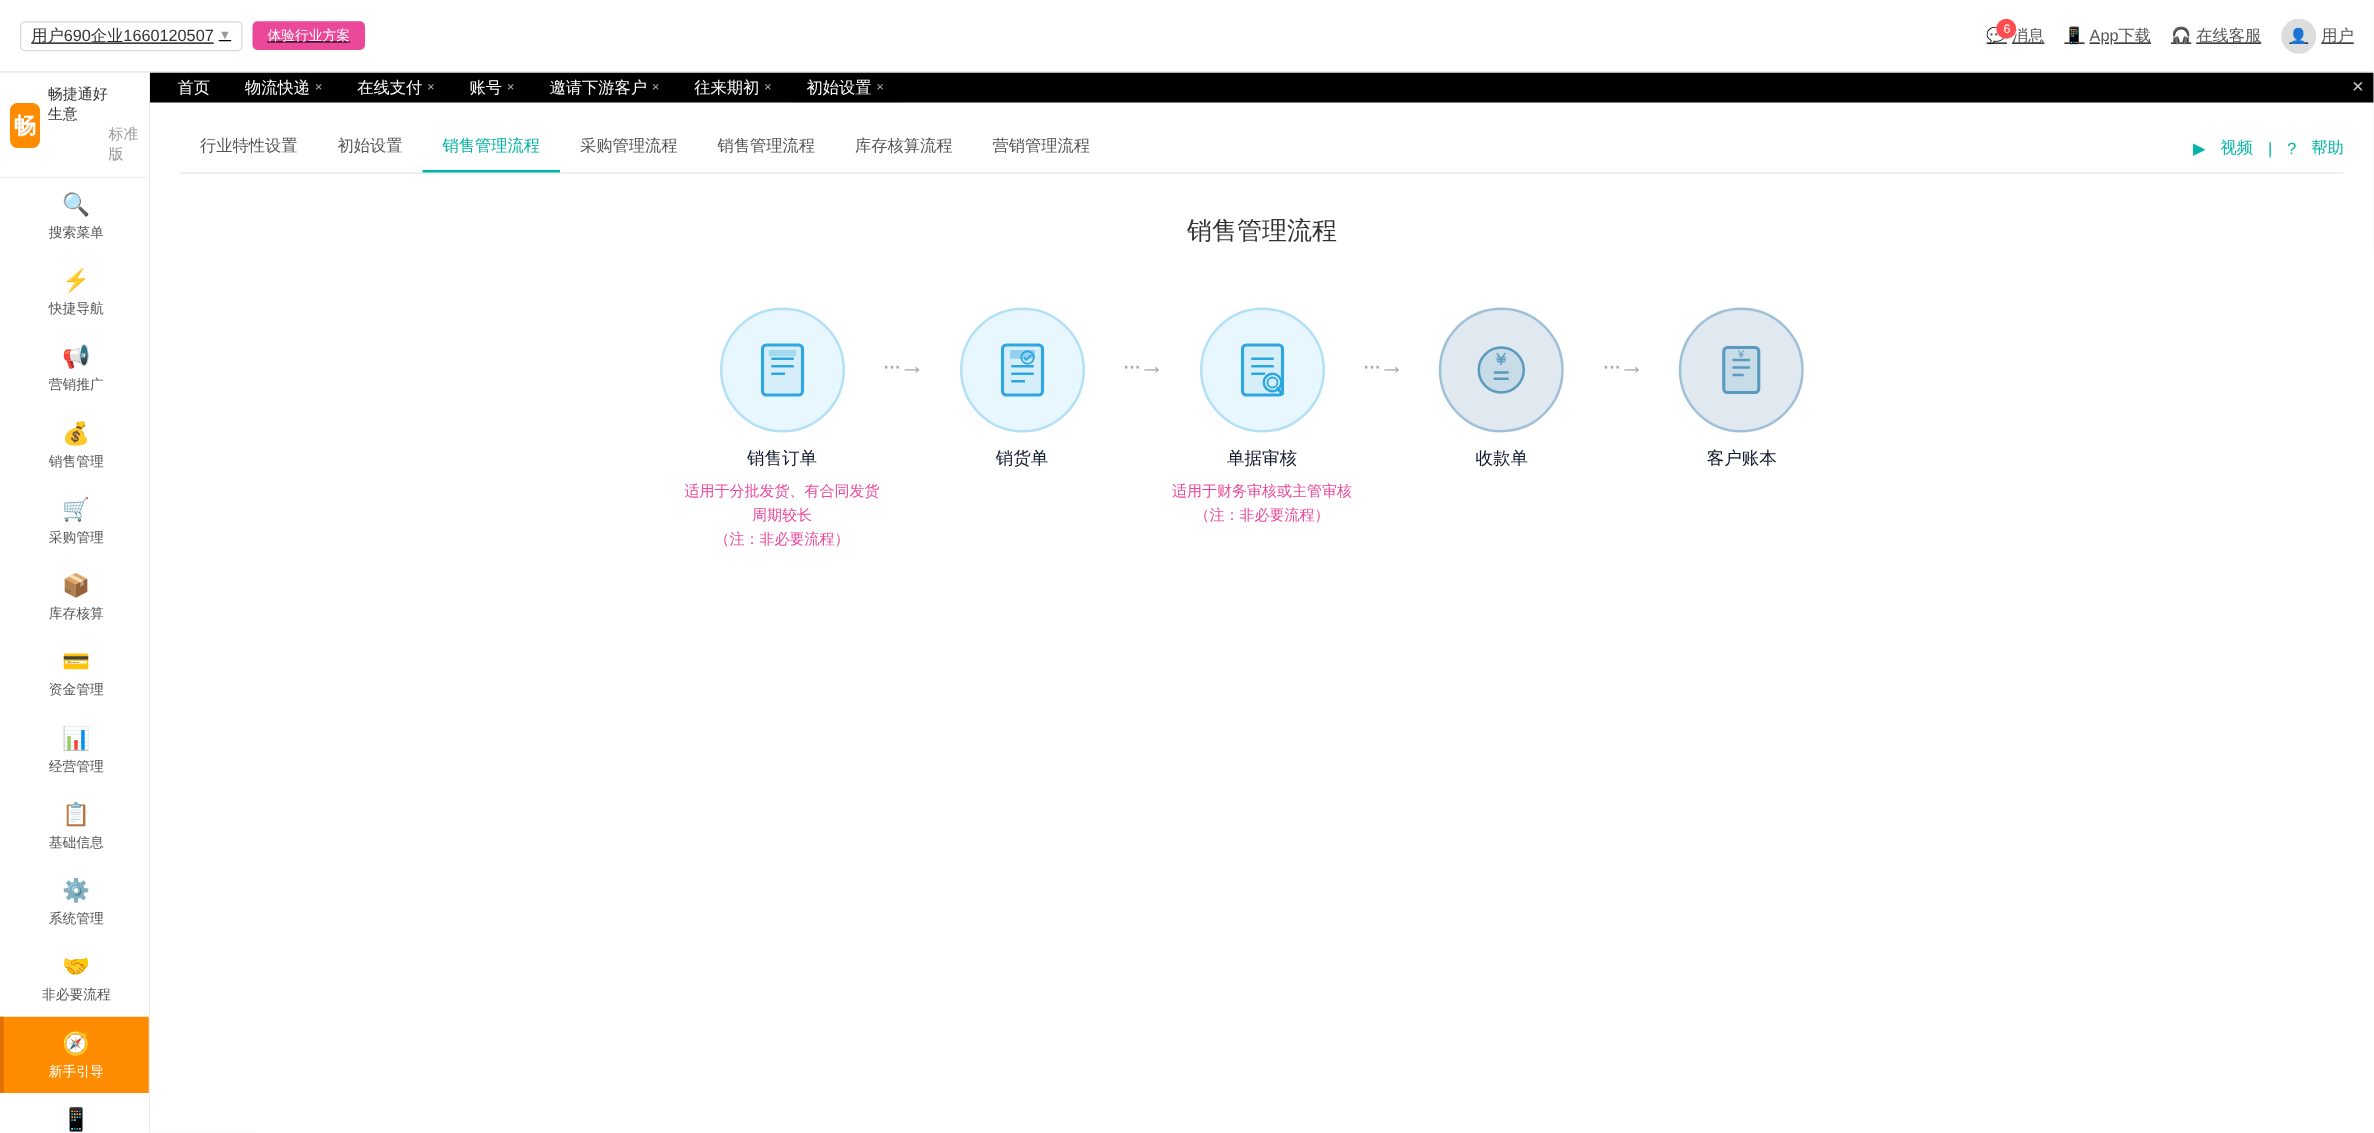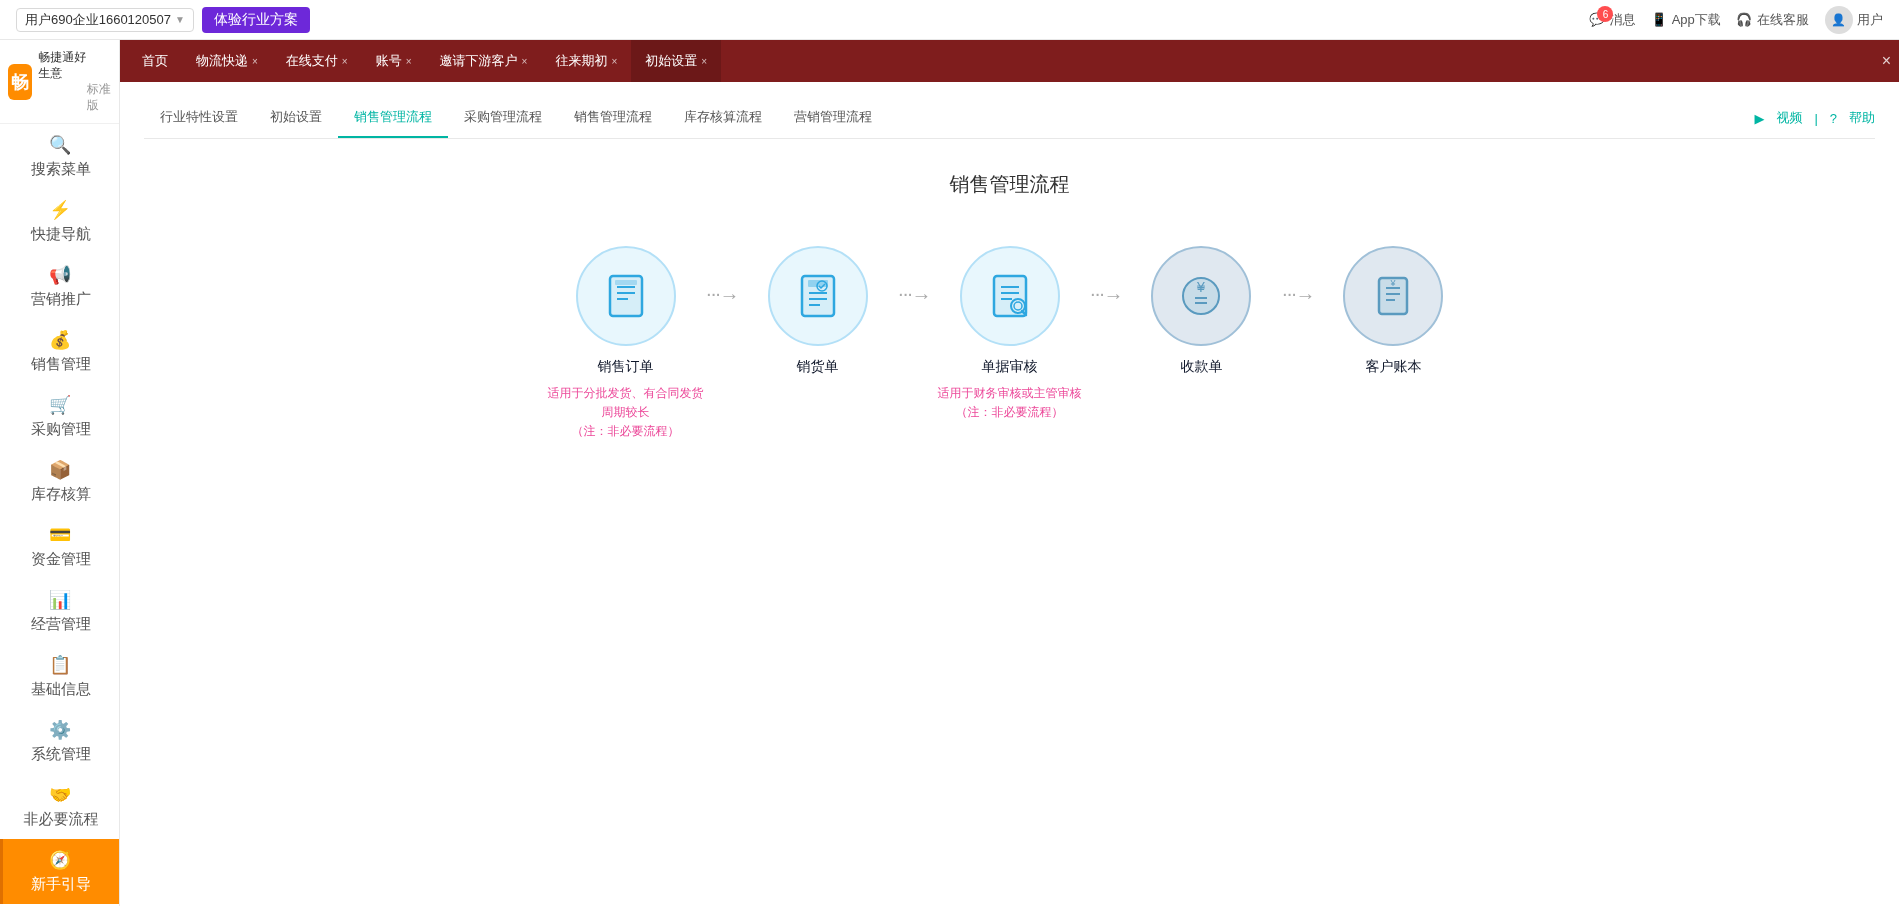--- a/index.html
+++ b/index.html
@@ -1,38 +1,39 @@
 <!DOCTYPE html>
 <html><head>
   <meta charset="utf-8">
   <style>
     * { box-sizing: border-box; margin: 0; padding: 0; }
     body { font-family: 'Microsoft YaHei', Arial, sans-serif; font-size: 14px; background: #f5f5f5; display: flex; flex-direction: column; height: 100vh; overflow: hidden; }
 
     
     .top-bar {
-      height: 40px;
+      height: 58px;
       background: #fff;
       border-bottom: 1px solid #e8e8e8;
       display: flex;
       align-items: center;
       justify-content: space-between;
       padding: 0 16px;
       flex-shrink: 0;
+      text-decoration: underline;
     }
     .top-bar-left { display: flex; align-items: center; gap: 8px; }
     .user-selector {
       display: flex; align-items: center; gap: 4px;
       border: 1px solid #d9d9d9; border-radius: 4px; padding: 2px 8px;
       cursor: pointer; color: #333; font-size: 13px;
     }
     .user-selector .chevron { color: #999; font-size: 10px; }
     .trial-btn {
-      background: #6d28d9; color: #fff; border: none; border-radius: 4px;
-      padding: 4px 12px; cursor: pointer; font-size: 14px;
+      background: #ec4899; color: #fff; border: none; border-radius: 4px;
+      padding: 4px 12px; cursor: pointer; font-size: 11px;
     }
     .top-bar-right { display: flex; align-items: center; gap: 16px; color: #555; font-size: 13px; }
     .top-bar-right .icon-btn { display: flex; align-items: center; gap: 4px; cursor: pointer; }
     .badge-wrap { position: relative; display: inline-flex; }
     .badge {
       position: absolute; top: -6px; right: -8px;
       background: #ff4d4f; color: #fff; border-radius: 8px;
       font-size: 10px; padding: 0 4px; min-width: 16px; height: 16px;
       display: flex; align-items: center; justify-content: center;
     }
@@ -68,29 +69,29 @@
     .logo-text .sub { font-size: 12px; color: #999; margin-top: 32px; }
 
     .sidebar-nav { flex: 1; }
     .nav-item {
       display: flex; flex-direction: column; align-items: center; justify-content: center;
       padding: 10px 4px; cursor: pointer; color: #555; font-size: 12px;
       border-left: 3px solid transparent; gap: 4px;
     }
     .nav-item.active { background: #ff8c00; color: #fff; border-left-color: #e07000; }
     .nav-item .nav-icon { font-size: 18px; }
-    .nav-item .nav-label { font-size: 15px; text-align: center; }
+    .nav-item .nav-label { font-size: 11px; text-align: center; }
 
     
     .content-area { flex: 1; display: flex; flex-direction: column; overflow: hidden; }
 
     
     .top-nav {
-      background: #7f1d1d; display: flex; align-items: center;
-      padding: 0 8px; height: 42px; flex-shrink: 0; position: relative;
+      background: #000000; display: flex; align-items: center;
+      padding: 0 8px; height: 24px; flex-shrink: 0; position: relative;
     }
     .top-nav-item {
       display: flex; align-items: center; gap: 4px;
       padding: 0 14px; height: 100%; color: #fff; cursor: pointer;
       font-size: 13px; white-space: nowrap;
     }
     .top-nav-item.active { background: rgba(0,0,0,0.15); }
     .top-nav-item .close-x { font-size: 10px; opacity: 0.7; }
     .top-nav-close-all {
       position: absolute; right: 8px;

